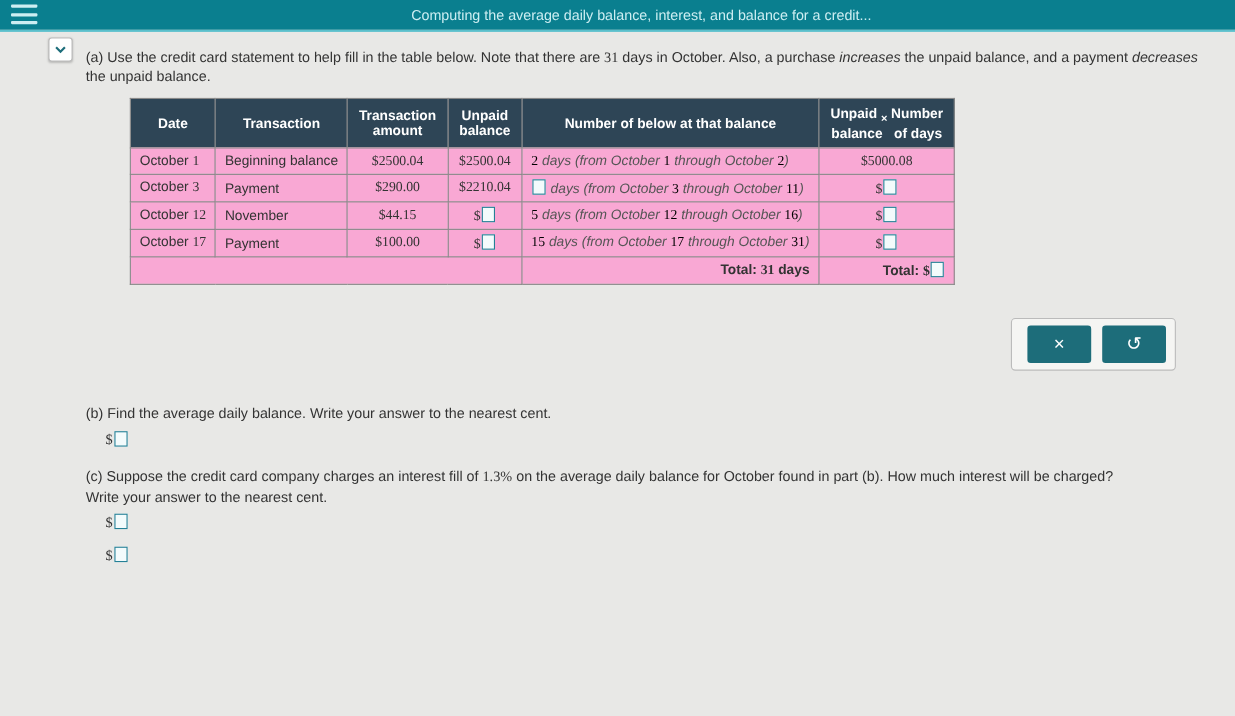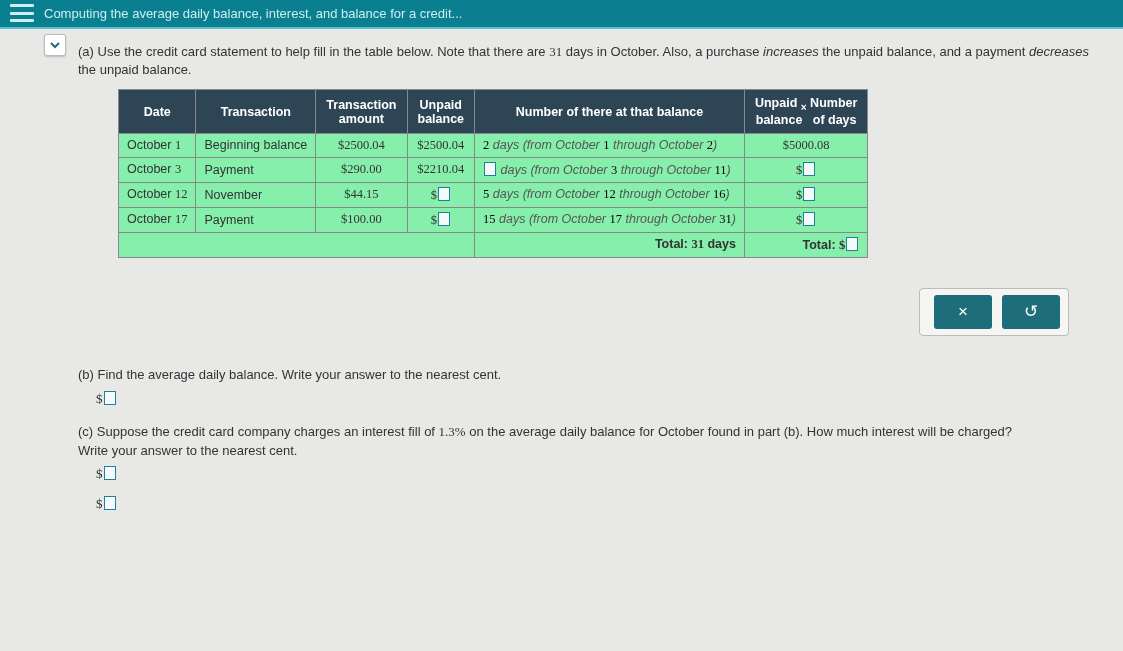--- a/index.html
+++ b/index.html
@@ -8,20 +8,21 @@
     background: #e8e8e6;
     font-size: 13px;
     color: #333;
   }
   .header-bar {
     background: #0a7f8f;
     color: #cdeef2;
     padding: 6px 1px 6px 44px;
     font-size: 13px;
     position: relative;
+    text-align: center;
   }
   .menu-icon {
     position: absolute;
     left: 10px;
     top: 4px;
     width: 24px;
     height: 18px;
     display: flex;
     flex-direction: column;
     justify-content: space-between;
@@ -60,21 +61,21 @@
     color: #fff;
     font-weight: bold;
     padding: 6px 10px;
     border: 1px solid #888;
     text-align: center;
     white-space: nowrap;
   }
   table.credit td {
     border: 1px solid #888;
     padding: 4px 8px;
-    background: #86efac;
+    background: #f9a8d4;
     white-space: nowrap;
   }
   table.credit td.right { text-align: center; }
   .days-cell { color: #555; }
   .days-cell .num-inline { color: #000; }
   .slot {
     display: inline-block;
     min-width: 12px;
     height: 14px;
     border: 1px solid #258096;
@@ -139,21 +140,21 @@
     <span>Use the credit card statement to help fill in the table below. Note that there are </span><span class="num-inline">31</span><span> days in October. Also, a purchase </span><span class="emph">increases</span><span> the unpaid balance, and a payment </span><span class="emph">decreases</span><span> the unpaid balance.</span>
   </div>
 
   <table class="credit">
     <thead>
       <tr>
         <th>Date</th>
         <th>Transaction</th>
         <th>Transaction<br>amount</th>
         <th>Unpaid<br>balance</th>
-        <th>Number of there at that balance</th>
+        <th>Number of below at that balance</th>
         <th>Unpaid <sub style="font-size:10px">×</sub> Number<br>balance &nbsp; of days</th>
       </tr>
     </thead>
     <tbody>
 
       <tr>
         <td><span>October</span> <span class="num-inline">1</span></td>
         <td>Beginning balance</td>
         <td class="right num-inline">$2500.04</td>
         <td class="right num-inline">$2500.04</td>

